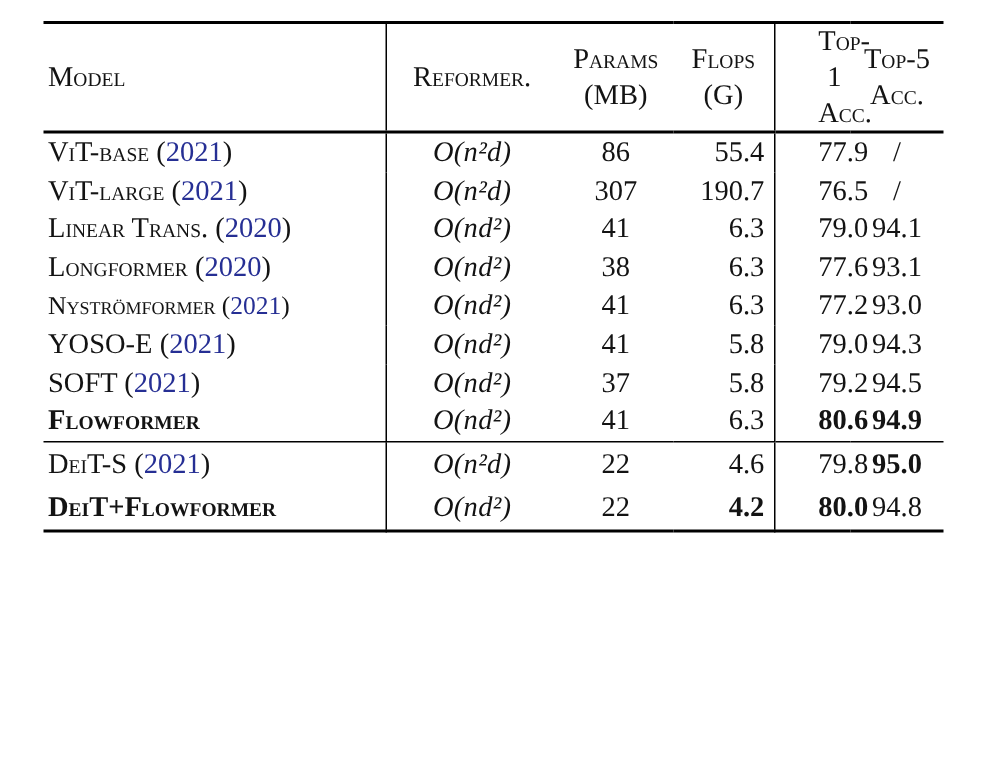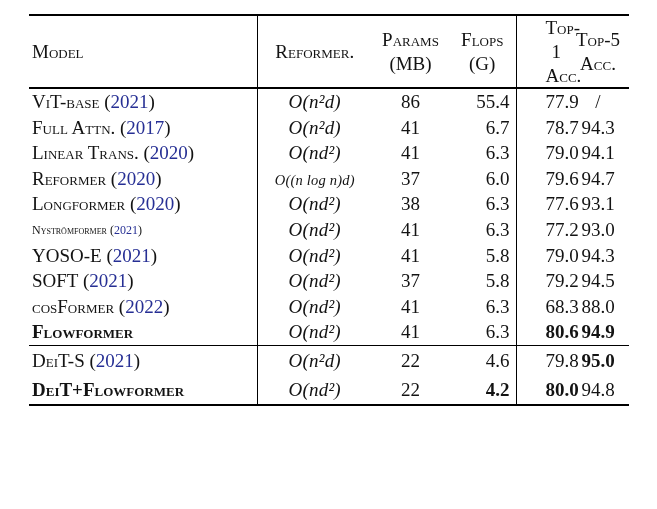--- a/index.html
+++ b/index.html
@@ -51,21 +51,21 @@
   td.cx{text-align:center;white-space:nowrap;}
   td.params{text-align:center;}
   td.flops{text-align:right;padding-right:6px;}
   td.top1{text-align:center;}
   td.top5{text-align:center;}
   .c1{border-right:1.2px solid var(--rule);}
   .c5{border-left:1.2px solid var(--rule);padding-left:29px;}
   .year{color:var(--link);cursor:pointer;}
   .math{font-style:italic;font-variant-caps:normal;letter-spacing:0.2px;}
   .b{font-weight:bold;}
-  .sm-model{font-size:12px;}
+  .sm-model{font-size:17px;}
   .sm-cx{font-size:14.5px;}
 </style>
 </head>
 <body>
 
 <div class="page">
   <table class="results">
     <colgroup>
       <col style="width:228px">
       <col style="width:115px">
@@ -103,42 +103,34 @@
     <tbody class="sec-main">
         <tr>
           <td class="model c1"><span>ViT-base</span> (<span class="year">2021</span>)</td>
           <td class="cx"><span class="math">O(n²d)</span></td>
           <td class="params">86</td>
           <td class="flops">55.4</td>
           <td class="top1 c5">77.9</td>
           <td class="top5">/</td>
         </tr>
         <tr>
-          <td class="model c1"><span>Full Attn.</span> (<span class="year">2017</span>)</td>
+          <td class="model c1"><span>ViT-large</span> (<span class="year">2021</span>)</td>
           <td class="cx"><span class="math">O(n²d)</span></td>
-          <td class="params">41</td>
-          <td class="flops">6.7</td>
-          <td class="top1 c5">78.7</td>
-          <td class="top5">94.3</td>
+          <td class="params">307</td>
+          <td class="flops">190.7</td>
+          <td class="top1 c5">76.5</td>
+          <td class="top5">/</td>
         </tr>
         <tr>
           <td class="model c1"><span>Linear Trans.</span> (<span class="year">2020</span>)</td>
           <td class="cx"><span class="math">O(nd²)</span></td>
           <td class="params">41</td>
           <td class="flops">6.3</td>
           <td class="top1 c5">79.0</td>
           <td class="top5">94.1</td>
-        </tr>
-        <tr>
-          <td class="model c1"><span>Reformer</span> (<span class="year">2020</span>)</td>
-          <td class="cx"><span class="math sm-cx">O((n log n)d)</span></td>
-          <td class="params">37</td>
-          <td class="flops">6.0</td>
-          <td class="top1 c5">79.6</td>
-          <td class="top5">94.7</td>
         </tr>
         <tr>
           <td class="model c1"><span>Longformer</span> (<span class="year">2020</span>)</td>
           <td class="cx"><span class="math">O(nd²)</span></td>
           <td class="params">38</td>
           <td class="flops">6.3</td>
           <td class="top1 c5">77.6</td>
           <td class="top5">93.1</td>
         </tr>
         <tr>
@@ -159,28 +151,20 @@
         </tr>
         <tr>
           <td class="model c1"><span>SOFT</span> (<span class="year">2021</span>)</td>
           <td class="cx"><span class="math">O(nd²)</span></td>
           <td class="params">37</td>
           <td class="flops">5.8</td>
           <td class="top1 c5">79.2</td>
           <td class="top5">94.5</td>
         </tr>
         <tr>
-          <td class="model c1"><span>cosFormer</span> (<span class="year">2022</span>)</td>
-          <td class="cx"><span class="math">O(nd²)</span></td>
-          <td class="params">41</td>
-          <td class="flops">6.3</td>
-          <td class="top1 c5">68.3</td>
-          <td class="top5">88.0</td>
-        </tr>
-        <tr>
           <td class="model c1"><span class="b">Flowformer</span></td>
           <td class="cx"><span class="math">O(nd²)</span></td>
           <td class="params">41</td>
           <td class="flops">6.3</td>
           <td class="top1 c5 b">80.6</td>
           <td class="top5 b">94.9</td>
         </tr>
       </tbody>
     <tbody class="sec-footer">
         <tr>

